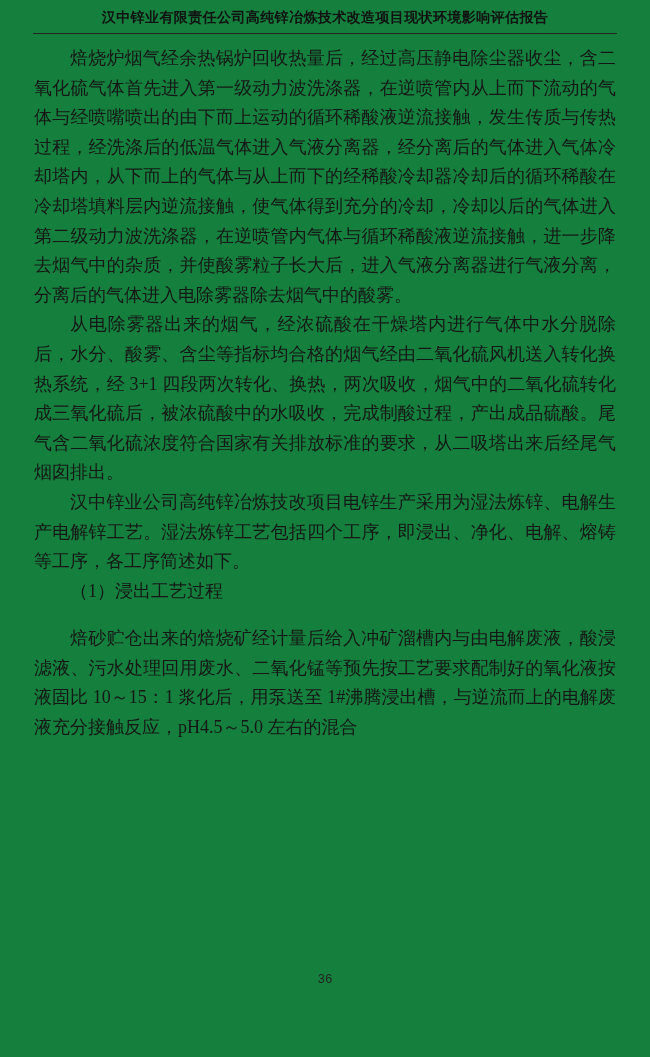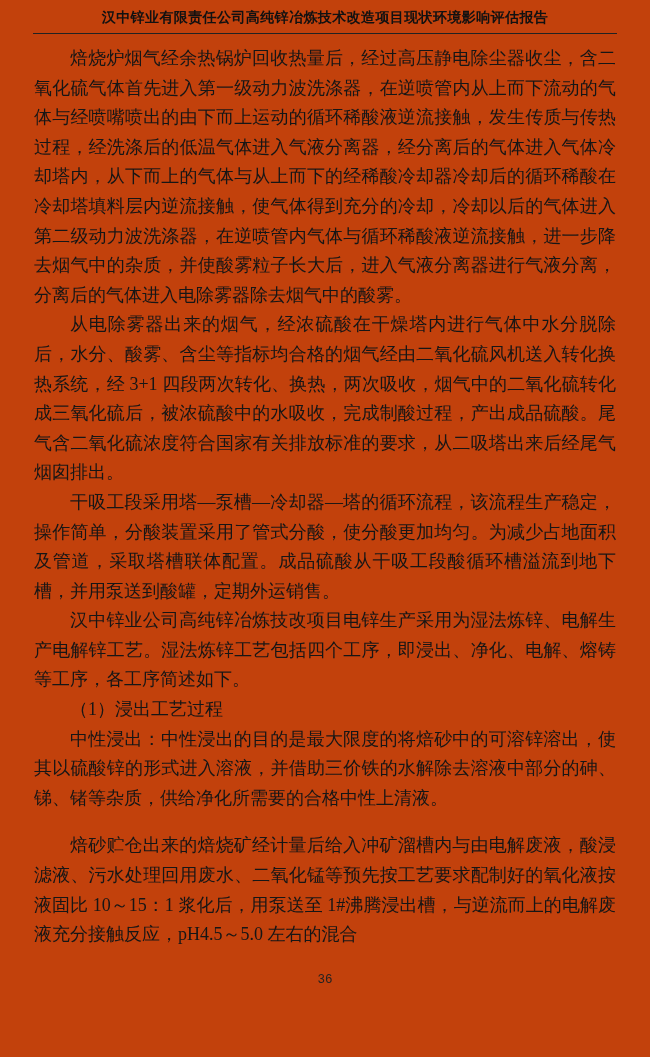--- a/index.html
+++ b/index.html
@@ -4,21 +4,21 @@
 <style>
   html, body {
     margin: 0;
     padding: 0;
     background: #ffffff;
   }
   .page {
     position: relative;
     width: 650px;
     height: 1057px;
-    background: #c2410c;
+    background: #15803d;
     color: #151515;
     font-family: "Liberation Serif", "DejaVu Serif", serif;
     overflow: hidden;
   }
   .header-title {
     position: absolute;
     top: 9px;
     left: 0;
     right: 0;
     text-align: center;
@@ -76,24 +76,22 @@
 
 <div class="page">
 
   <div class="header-title">汉中锌业有限责任公司高纯锌冶炼技术改造项目现状环境影响评估报告</div>
 
   <div class="header-rule"></div>
 
   <div class="body-text">
     <p class="para">焙烧炉烟气经余热锅炉回收热量后，经过高压静电除尘器收尘，含二氧化硫气体首先进入第一级动力波洗涤器，在逆喷管内从上而下流动的气体与经喷嘴喷出的由下而上运动的循环稀酸液逆流接触，发生传质与传热过程，经洗涤后的低温气体进入气液分离器，经分离后的气体进入气体冷却塔内，从下而上的气体与从上而下的经稀酸冷却器冷却后的循环稀酸在冷却塔填料层内逆流接触，使气体得到充分的冷却，冷却以后的气体进入第二级动力波洗涤器，在逆喷管内气体与循环稀酸液逆流接触，进一步降去烟气中的杂质，并使酸雾粒子长大后，进入气液分离器进行气液分离，分离后的气体进入电除雾器除去烟气中的酸雾。</p>
     <p class="para">从电除雾器出来的烟气，经浓硫酸在干燥塔内进行气体中水分脱除后，水分、酸雾、含尘等指标均合格的烟气经由二氧化硫风机送入转化换热系统，经 3+1 四段两次转化、换热，两次吸收，烟气中的二氧化硫转化成三氧化硫后，被浓硫酸中的水吸收，完成制酸过程，产出成品硫酸。尾气含二氧化硫浓度符合国家有关排放标准的要求，从二吸塔出来后经尾气烟囱排出。</p>
-    <p class="para">干吸工段采用塔—泵槽—冷却器—塔的循环流程，该流程生产稳定，操作简单，分酸装置采用了管式分酸，使分酸更加均匀。为减少占地面积及管道，采取塔槽联体配置。成品硫酸从干吸工段酸循环槽溢流到地下槽，并用泵送到酸罐，定期外运销售。</p>
     <p class="para">汉中锌业公司高纯锌冶炼技改项目电锌生产采用为湿法炼锌、电解生产电解锌工艺。湿法炼锌工艺包括四个工序，即浸出、净化、电解、熔铸等工序，各工序简述如下。</p>
     <p class="para">（1）浸出工艺过程</p>
-    <p class="para">中性浸出：中性浸出的目的是最大限度的将焙砂中的可溶锌溶出，使其以硫酸锌的形式进入溶液，并借助三价铁的水解除去溶液中部分的砷、锑、锗等杂质，供给净化所需要的合格中性上清液。</p>
     <p class="para spaced">焙砂贮仓出来的焙烧矿经计量后给入冲矿溜槽内与由电解废液，酸浸滤液、污水处理回用废水、二氧化锰等预先按工艺要求配制好的氧化液按液固比 10～15：1 浆化后，用泵送至 1#沸腾浸出槽，与逆流而上的电解废液充分接触反应，pH4.5～5.0 左右的混合</p>
   </div>
 
   <div class="footer">
     <span>36</span>
   </div>
 
 </div>
 
 </body></html>

